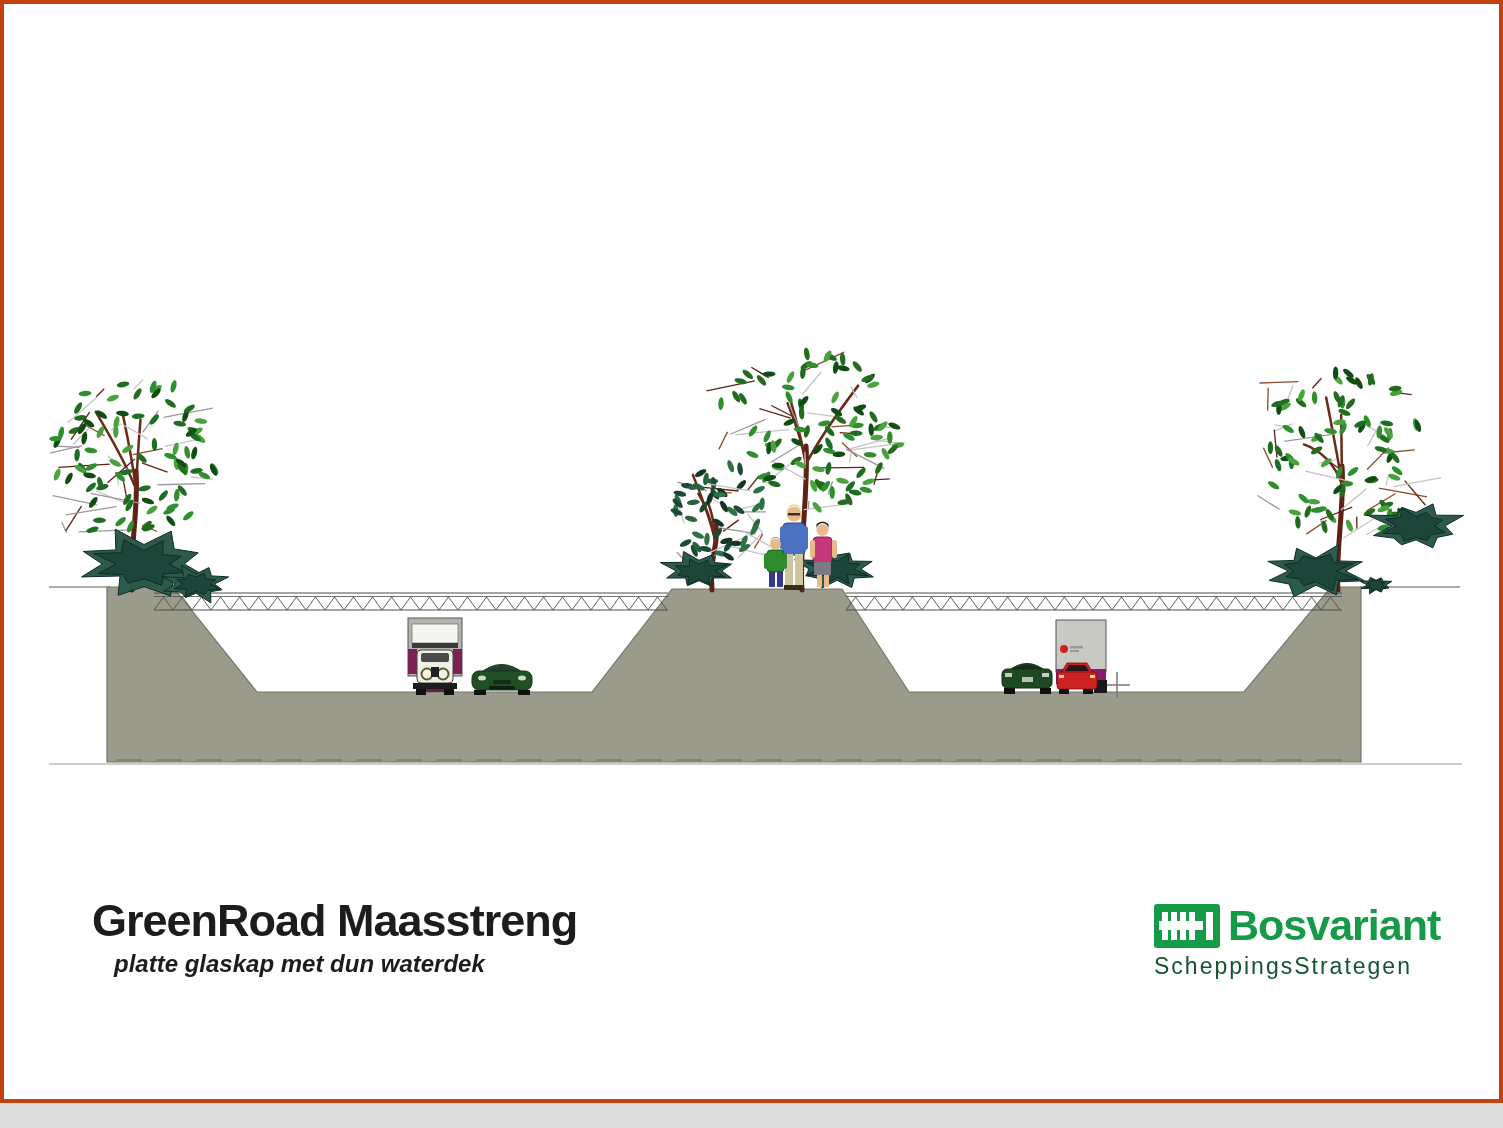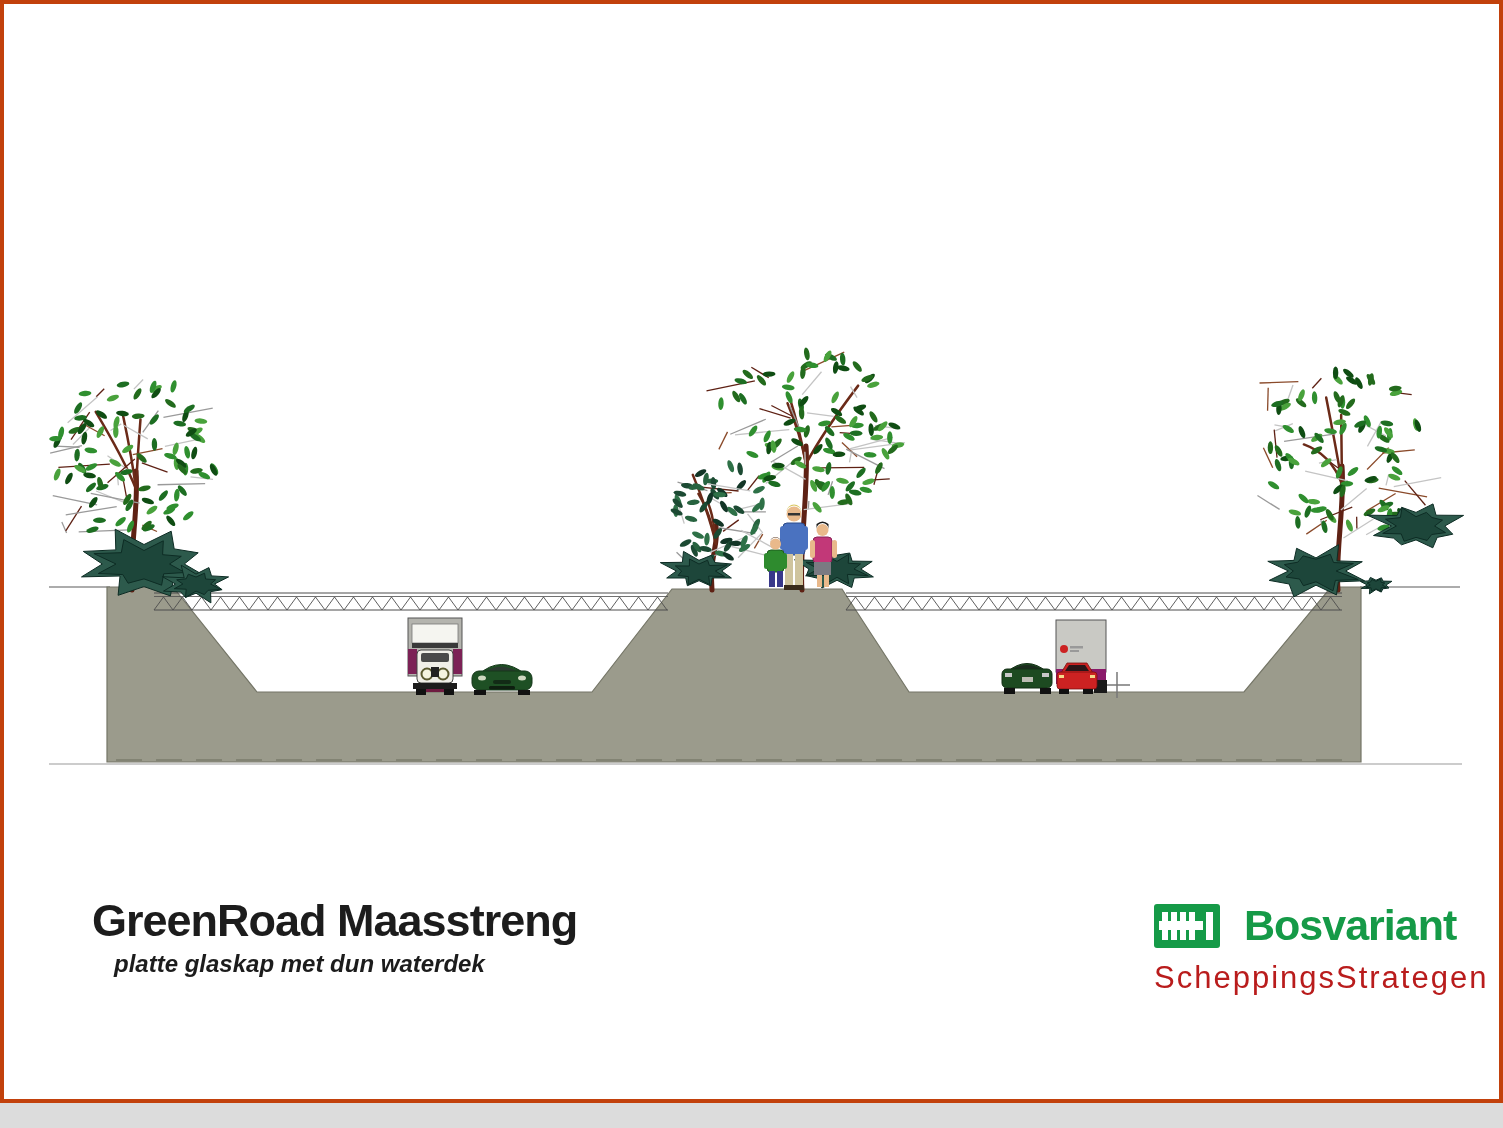--- a/index.html
+++ b/index.html
@@ -6,24 +6,24 @@
   .page{
     position:relative;width:1503px;height:1103px;box-sizing:border-box;
     background:#ffffff;border:4px solid #c2410c;overflow:hidden;
     font-family:"Liberation Sans", sans-serif;
   }
   .scene{position:absolute;left:0;top:0;width:1493px;height:1118px;}
   .title-block{position:absolute;left:88px;top:893px;color:#1c1c1c;}
   .title-block .title{font-size:45px;font-weight:bold;letter-spacing:-1px;line-height:1.05;}
   .title-block .subtitle{font-size:24px;font-weight:bold;font-style:italic;margin-left:22px;margin-top:6px;}
   .logo{position:absolute;left:1150px;top:897px;width:270px;}
-  .logo-row{display:flex;align-items:center;gap:24px;}
+  .logo-row{display:flex;align-items:center;gap:8px;}
   .logo-icon{display:inline-block;width:66px;height:44px;}
   .logo-word{font-size:43px;font-weight:bold;color:#159a47;letter-spacing:-1px;}
-  .logo-tagline{font-size:31px;color:#b91c1c;letter-spacing:2px;margin-top:10px;}
+  .logo-tagline{font-size:23px;color:#14532d;letter-spacing:2px;margin-top:3px;}
 </style>
 </head>
 <body>
 
 <div class="page">
 
   <svg id="scene" class="scene" viewBox="0 0 1493 1118">
 
     <line x1="45" y1="583" x2="106" y2="583" stroke="#909090" stroke-width="1.5"></line>
     <line x1="1356" y1="583" x2="1456" y2="583" stroke="#909090" stroke-width="1.5"></line>

